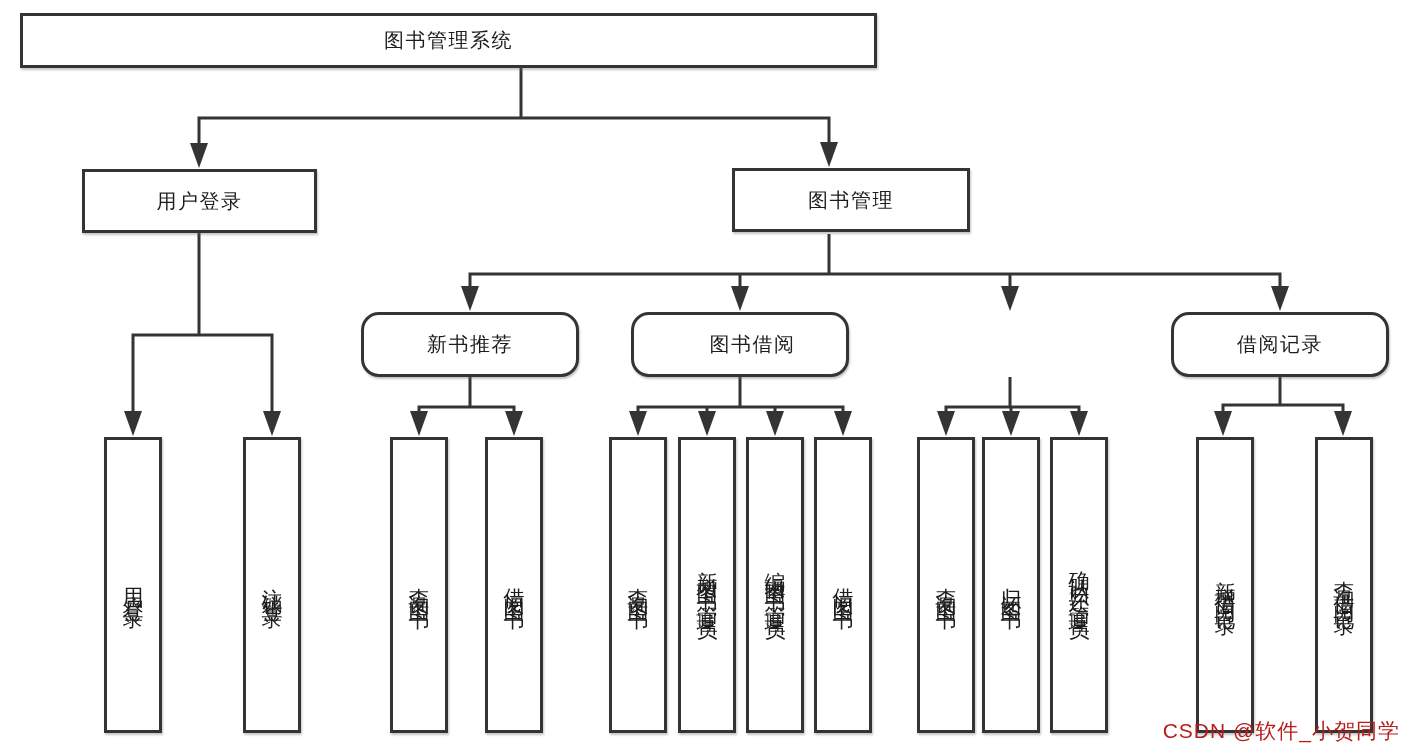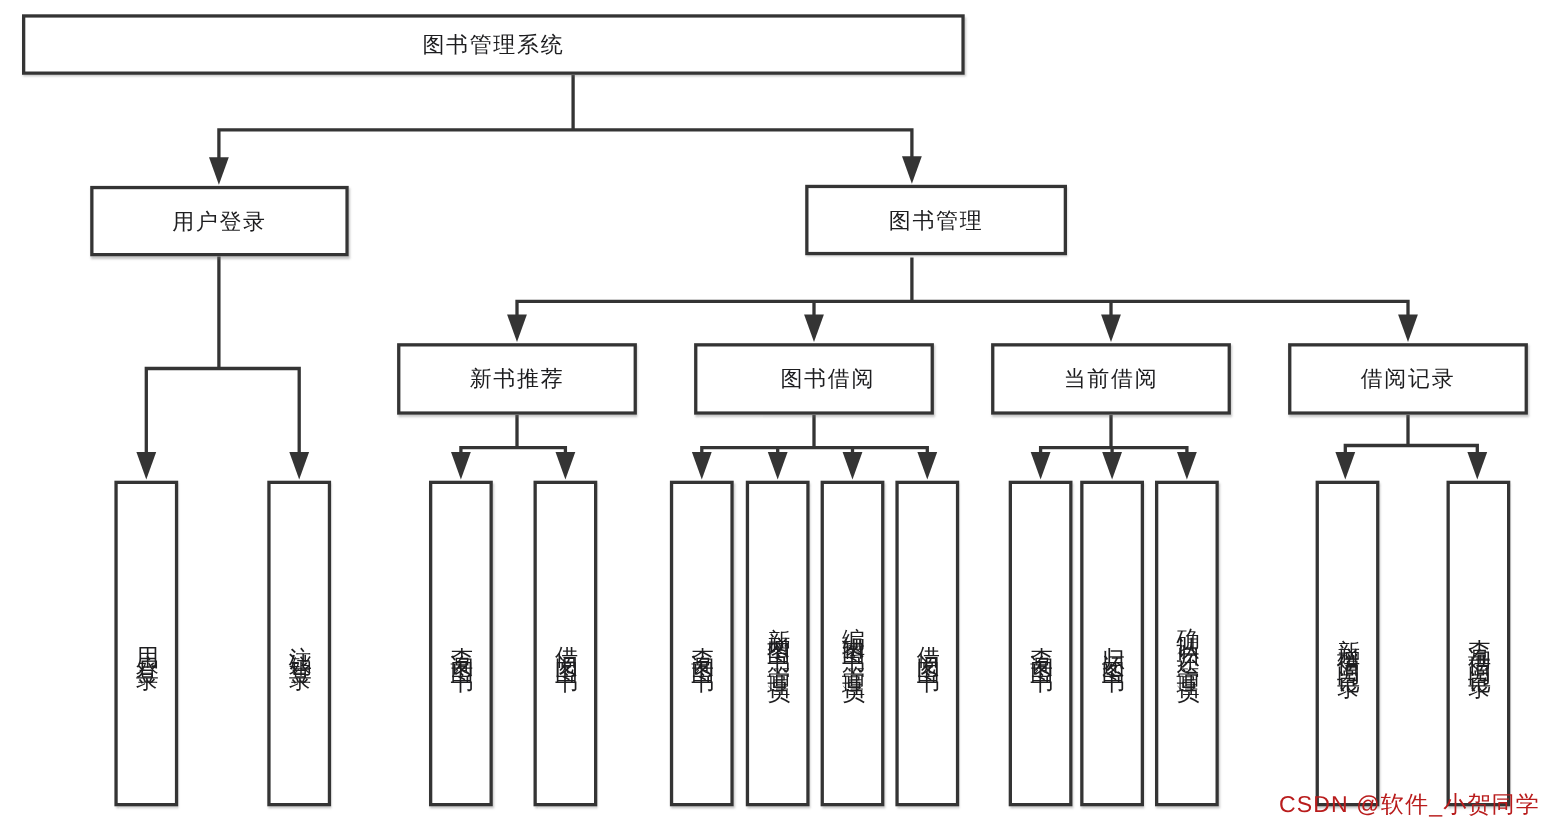--- a/index.html
+++ b/index.html
@@ -17,21 +17,21 @@
     background:#ffffff;
     border:3px solid #343434;
     display:flex;align-items:center;justify-content:center;
     color:#1d1d1f;
     box-shadow:1px 2px 2px rgba(110,110,110,0.40);
   }
   .h{font-size:20px;letter-spacing:1.5px;}
   .root{left:20px;top:13px;width:857px;height:55px;}
   .l2a{left:82px;top:169px;width:235px;height:64px;}
   .l2b{left:732px;top:168px;width:238px;height:64px;}
-  .l3{top:312px;width:218px;height:65px;}
+  .l3{top:312px;width:218px;height:65px;border-radius:18px;}
   .l3a{left:361px;} .l3b{left:631px;padding-left:25px;} .l3c{left:901px;} .l3d{left:1171px;}
   .leaf{top:437px;width:58px;height:296px;}
   .vtext{
     writing-mode:vertical-lr;
     text-orientation:mixed;
     font-size:21px;
     letter-spacing:7px;
     color:#1d1d1f;
     white-space:nowrap;
   }
@@ -84,21 +84,20 @@
     </g>
   </svg>
 
   <div class="node h root">图书管理系统</div>
 
   <div class="node h l2a">用户登录</div>
   <div class="node h l2b">图书管理</div>
 
   <div class="node h l3 l3a">新书推荐</div>
   <div class="node h l3 l3b">图书借阅</div>
-  <div class="node h l3 l3c">当前借阅</div>
   <div class="node h l3 l3d">借阅记录</div>
 
   <div class="node leaf" style="left:104px;">
     <span class="vtext">用户登录</span>
   </div>
   <div class="node leaf" style="left:243px;">
     <span class="vtext">注销登录</span>
   </div>
 
   <div class="node leaf" style="left:390px;">

